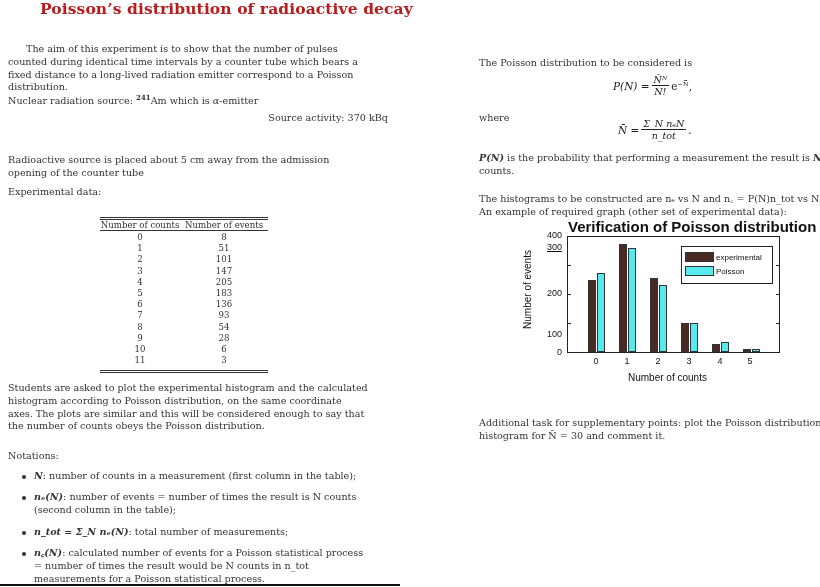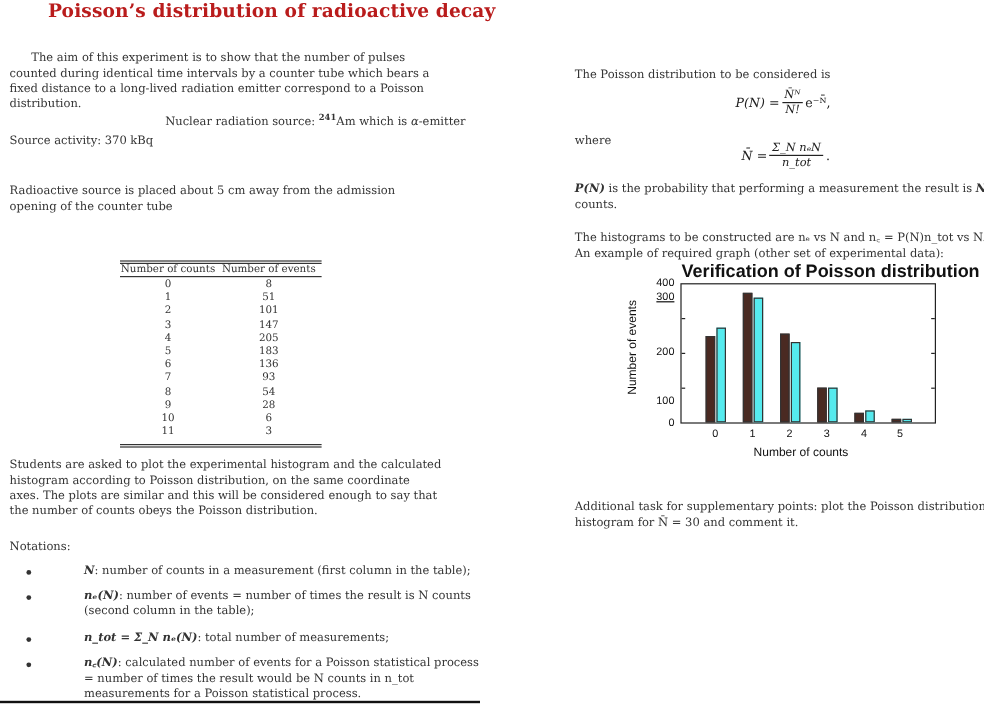--- a/index.html
+++ b/index.html
@@ -20,21 +20,21 @@
   .tbl-head span:last-child { width:88px; text-align:center; }
   .tbl-mid { position:absolute; left:100px; top:230px; width:168px; height:1px; background:#333; }
   .tbl-rows { position:absolute; left:100px; top:232px; width:168px; }
   .tbl-row { display:flex; height:11.2px; font-size:8.6px; line-height:11.2px; color:#333; }
   .tbl-row span:first-child { width:80px; text-align:center; }
   .tbl-row span:last-child { width:88px; text-align:center; }
 
   
   .bullet { position:absolute; left:22px; font-size:9.6px; line-height:12.8px; color:#333; }
   .bullet .dot { position:absolute; left:0; top:5px; width:4px; height:4px; border-radius:50%; background:#333; }
-  .bullet .txt { position:absolute; left:12px; width:350px;margin-left:36px; }
+  .bullet .txt { position:absolute; left:12px; width:350px; }
 
   
   .formula { position:absolute; font-size:10.5px; color:#222; display:flex; align-items:center; white-space:nowrap; }
   .frac { display:inline-flex; flex-direction:column; align-items:center; margin:0 2px; }
   .frac .num { border-bottom:0.8px solid #222; padding:0 2px; font-size:9.5px; line-height:11px; }
   .frac .den { padding:0 2px; font-size:9.5px; line-height:11px; }
   sup, sub { font-size:7px; }
 
   
   .chart { position:absolute; left:520px; top:216px; width:270px; height:172px; font-family:"Liberation Sans", "DejaVu Sans", sans-serif; }
@@ -53,26 +53,27 @@
   .legend-sw { width:29px; height:10px; border:1px solid #333; box-sizing:border-box; margin-right:2px; }
 </style>
 </head>
 <body>
 
 <div id="left" class="page">
   <div class="title">Poisson’s distribution of radioactive decay</div>
 
   <div class="p indent" style="left:8px; top:43px; width:360px;">The aim of this experiment is to show that the number of pulses counted during identical time intervals by a counter tube which bears a fixed distance to a long-lived radiation emitter correspond to a Poisson distribution.</div>
 
-  <div class="p" style="left:8px; top:92px; width:380px; white-space:nowrap;text-align:right;">
+  <div class="p" style="left:8px; top:92px; width:380px; white-space:nowrap;">
     <span>Nuclear radiation source: </span><sup style="font-weight:bold;">241</sup><span>Am</span><span> which is </span><i>α</i><span>-emitter</span>
   </div>
 
-  <div class="p" style="left:8px; top:112px; width:380px;">Source activity: 370 kBq</div>
+  <div class="p" style="left:8px; top:112px; width:380px;text-align:right;">Source activity: 370 kBq</div>
   <div class="p" style="left:8px; top:154px; width:360px;">Radioactive source is placed about 5 cm away from the admission opening of the counter tube</div>
+  <div class="p" style="left:8px; top:186px; width:380px;">Experimental data:</div>
 
   <div class="tbl-top"></div>
   <div class="tbl-head">
     <span>Number of counts</span>
     <span>Number of events</span>
   </div>
   <div class="tbl-mid"></div>
   <div class="tbl-rows">
     <div class="tbl-row">
         <span>0</span>
@@ -205,20 +206,30 @@
     <div class="bar poi" style="left:60px; height:103.8px;"></div>
     <div class="bar exp" style="left:82px; height:73.7px;"></div>
     <div class="bar poi" style="left:91px; height:67.3px;"></div>
     <div class="bar exp" style="left:113px; height:28.7px;"></div>
     <div class="bar poi" style="left:122px; height:29.3px;"></div>
     <div class="bar exp" style="left:144px; height:7.9px;"></div>
     <div class="bar poi" style="left:153px; height:9.7px;"></div>
     <div class="bar exp" style="left:175px; height:2.6px;"></div>
     <div class="bar poi" style="left:184px; height:2.6px;"></div>
 
+    <div class="legend">
+      <div class="legend-row" style="top:5px;">
+        <span class="legend-sw" style="background:#4a2a22;"></span>
+        <span>experimental</span>
+      </div>
+      <div class="legend-row" style="top:19px;">
+        <span class="legend-sw" style="background:#55eaee;"></span>
+        <span>Poisson</span>
+      </div>
+    </div>
   </div>
 
   <div class="xtick" style="left:71px; top:140px;">0</div>
   <div class="xtick" style="left:102px; top:140px;">1</div>
   <div class="xtick" style="left:133px; top:140px;">2</div>
   <div class="xtick" style="left:164px; top:140px;">3</div>
   <div class="xtick" style="left:195px; top:140px;">4</div>
   <div class="xtick" style="left:225px; top:140px;">5</div>
 
   <div class="xlabel">Number of counts</div>

